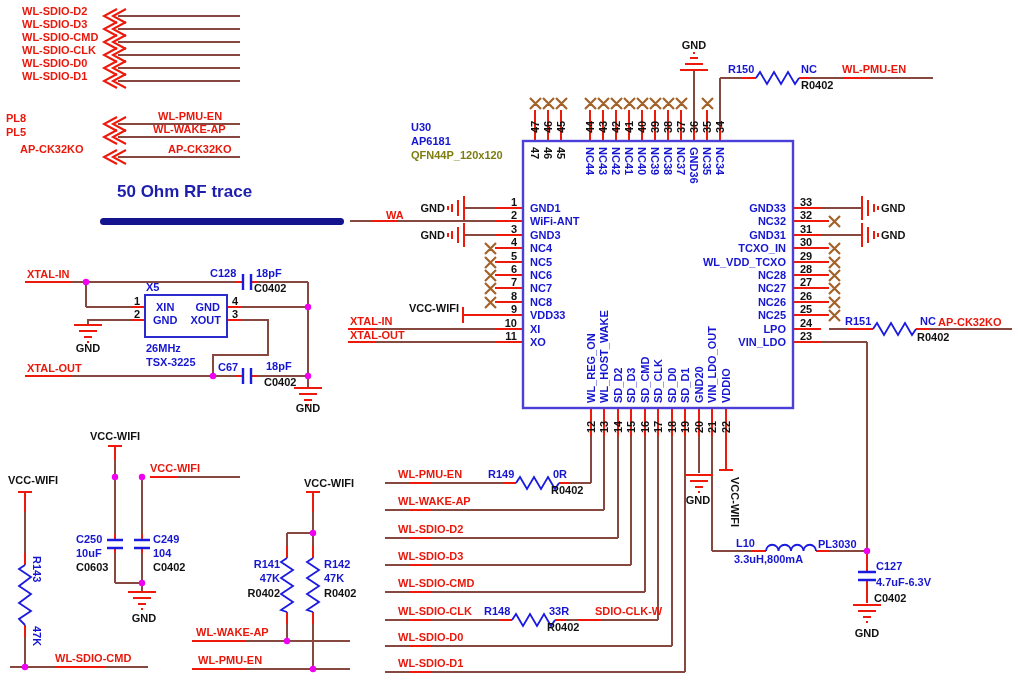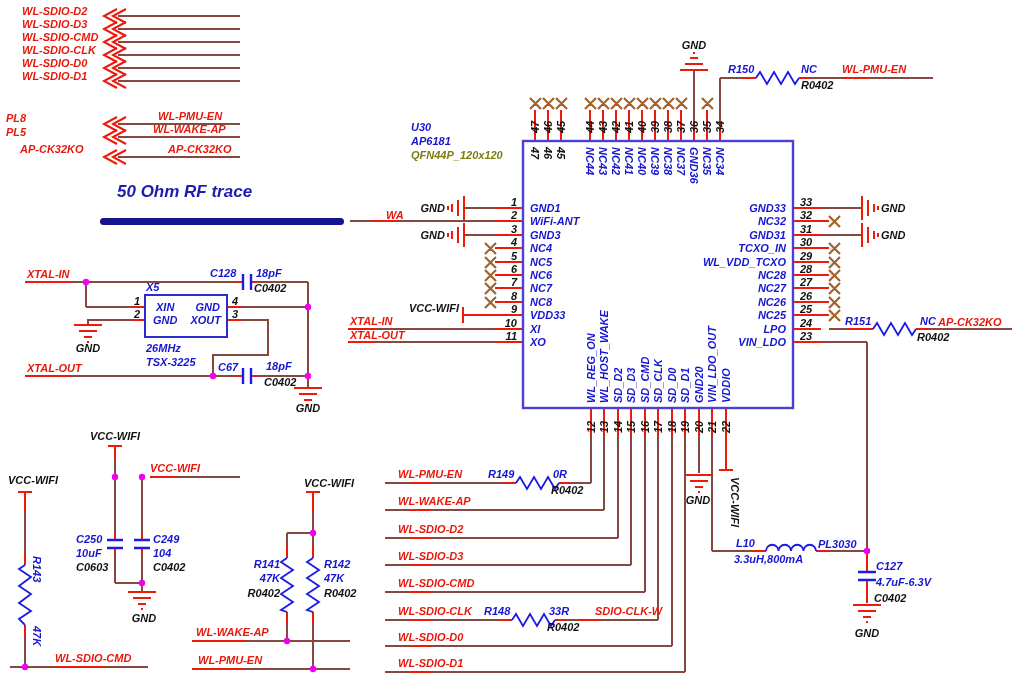--- a/index.html
+++ b/index.html
@@ -1,16 +1,16 @@
 <!DOCTYPE html>
 <html><head>
 <meta charset="utf-8">
 <style>
   html,body{margin:0;padding:0;background:#fff;}
-  #canvas{position:relative;width:1018px;height:700px;background:#fff;overflow:hidden;font-style:italic;}
+  #canvas{position:relative;width:1018px;height:700px;background:#fff;overflow:hidden;}
   svg{display:block;}
   text{font-family:"Liberation Sans","DejaVu Sans",sans-serif;font-size:11px;font-weight:bold;fill:#111;}
   .r{fill:#e8190c;}
   .b{fill:#1616d1;}
   .k{fill:#111;}
   .o{fill:#7d7d10;}
   .title{font-size:17px;fill:#1d1dae;}
   .wire{stroke:#87493f;stroke-width:1.6;fill:none;}
   .stub{stroke:#ed1a0b;stroke-width:2;fill:none;}
   .gndsym{stroke:#ed1a0b;stroke-width:2.2;fill:none;}

